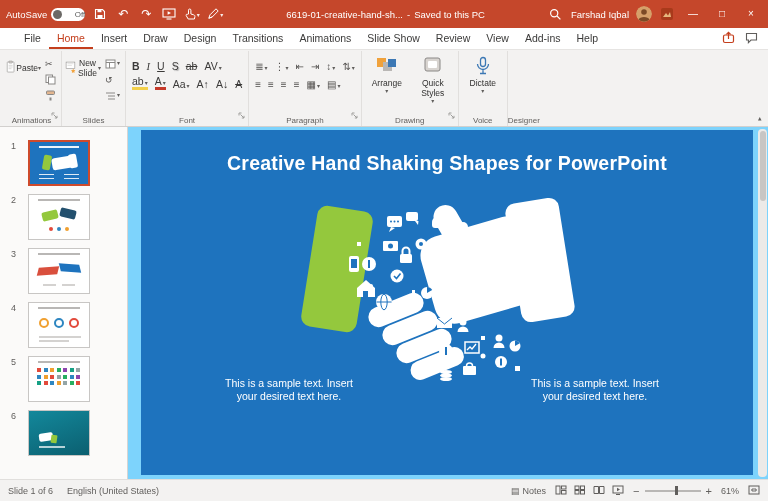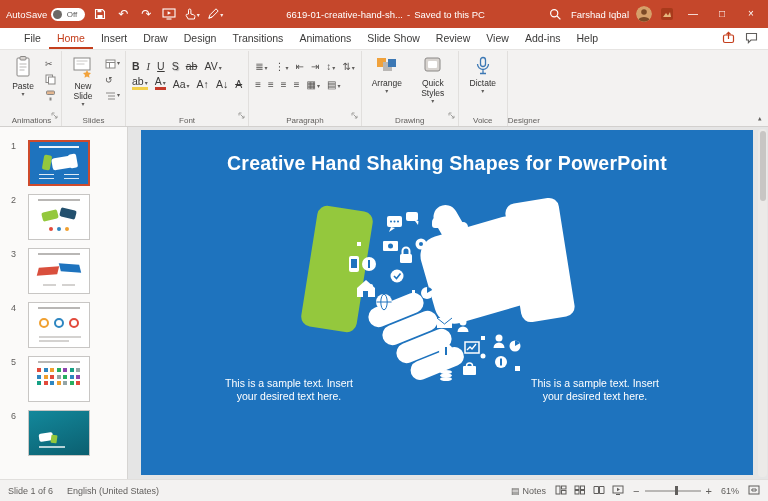--- a/index.html
+++ b/index.html
@@ -3,21 +3,21 @@
 <meta charset="utf-8">
 <style>
   *{margin:0;padding:0;box-sizing:border-box}
   html,body{width:768px;height:501px;overflow:hidden}
   body{font-family:"Liberation Sans",sans-serif;background:#fff;color:#323130}
   .app{position:relative;width:768px;height:501px;overflow:hidden}
 
   
   .titlebar{height:28px;background:#C5472B;display:flex;align-items:center;color:#fff;font-size:9.5px;padding:0 6px;gap:7px}
   .autosave{display:flex;align-items:center;gap:4px}
-  .toggle{width:34px;height:13px;background:#fff;border-radius:7px;position:relative;display:flex;align-items:center;justify-content:flex-end;padding-right:8px}
+  .toggle{width:34px;height:13px;background:#fff;border-radius:7px;position:relative;display:flex;align-items:center;justify-content:flex-end;padding-right:0}
   .knob{position:absolute;left:2px;top:2px;width:9px;height:9px;border-radius:50%;background:#6b6966}
   .as-state{color:#5a5a5a;font-size:8px}
   .tico{display:inline-flex;align-items:center;justify-content:center;min-width:16px;height:20px;gap:1px}
   .glyph{font-size:12px;line-height:20px}
   .chev-w{font-size:6px;color:#fff;opacity:.9}
   .tb-title{flex:1;text-align:center;display:flex;justify-content:center;gap:4px;white-space:nowrap;overflow:hidden;font-size:9.5px}
   .tb-user{white-space:nowrap}
   .avatar{width:16px;height:16px;border-radius:50%;overflow:hidden;display:inline-flex}
   .winbtn{width:22px;text-align:center;font-size:10px;line-height:28px}
 
@@ -25,21 +25,21 @@
   .tabrow{height:22px;background:#fff;display:flex;align-items:stretch;padding-left:16px;border-bottom:1px solid #e6e4e2}
   .tab{padding:0 8px;font-size:10.5px;line-height:21px;color:#3b3a39;white-space:nowrap}
   .tab.active{color:#C43E1C;box-shadow:inset 0 -2px 0 #C43E1C}
   .tabrow-right{margin-left:auto;display:flex;align-items:center;gap:10px;padding-right:10px}
 
   
   .ribbon{height:77px;background:#f3f2f1;border-bottom:1px solid #d2d0ce;display:flex;padding:1px 2px 0 2px;position:relative}
   .rgroup{position:relative;border-right:1px solid #e1dfdd;padding:2px 3px 13px 3px;display:flex;align-items:flex-start;gap:2px}
   .rlabel{position:absolute;bottom:1px;left:0;right:0;text-align:center;font-size:8px;color:#605e5c;white-space:nowrap}
   .launcher{position:absolute;bottom:2px;right:2px;opacity:.8}
-  .bigbtn{display:flex;flex-direction:column;align-items:center;width:36px;font-size:8.5px;color:#323130;padding-top:2px;line-height:10px;text-align:center}
+  .bigbtn{display:flex;flex-direction:row;align-items:center;width:36px;font-size:8.5px;color:#323130;padding-top:2px;line-height:10px;text-align:center}
   .bigbtn svg{margin-bottom:2px}
   .medbtn{display:flex;flex-direction:column;align-items:center;width:44px;font-size:8.5px;color:#323130;padding-top:3px;line-height:10px;text-align:center}
   .medbtn svg{margin-bottom:2px}
   .chv{font-size:6px;color:#605e5c;line-height:7px}
   .scol{display:flex;flex-direction:column;gap:1px;padding-top:3px}
   .sbtn{height:15px;display:flex;align-items:center;gap:1px;font-size:9px;color:#514f4d;padding:0 2px}
   .fgrid{display:flex;flex-direction:column;gap:4px;padding-top:5px}
   .frow{display:flex;align-items:center;gap:7px;font-size:10.5px;color:#3b3a39;padding:0 3px}
   .fbtn{display:inline-flex;align-items:flex-end;gap:1px;height:14px}
   .gB{font-weight:bold}
@@ -56,21 +56,21 @@
   .main{height:352px;display:flex}
   .thumbs{width:128px;background:#fbfaf9;border-right:1px solid #d6d4d2;position:relative;padding-top:13px}
   .trow{position:relative;height:46px;margin-bottom:8px}
   .tnum{position:absolute;left:11px;top:1px;font-size:9px;color:#605e5c}
   .thumb{position:absolute;left:28px;top:0;width:62px;height:46px;background:#fff;border:1px solid #c8c6c4;overflow:hidden}
   .thumb.sel{border:2px solid #CE4A2C}
   .thumb i{position:absolute;display:block}
   .tt{position:absolute;top:4px;left:9px;right:9px;height:2px;background:#b9b7b5}
   .t1{background:#1E73BE}
   .t1 .tt{background:rgba(255,255,255,.92)}
-  .editor{flex:1;background:#e5e5e5;position:relative}
+  .editor{flex:1;background:#7dd3fc;position:relative}
   .slide{position:absolute;left:13px;top:3px;width:612px;height:345px;background:#1E73BE;overflow:hidden}
   .slide-title{position:absolute;top:22px;left:20px;right:20px;text-align:center;color:#fff;font-size:19.5px;font-weight:600;letter-spacing:.2px}
   .hs{position:absolute;inset:0;width:100%;height:100%}
   .caption{position:absolute;top:247px;width:128px;color:#fff;font-size:10.5px;line-height:13px;text-align:center}
   .cap-left{left:84px}
   .cap-right{left:390px}
   .vscroll{position:absolute;right:1px;top:2px;bottom:2px;width:9px;background:#eceae8;border-radius:4px}
   .vthumb{position:absolute;left:1.5px;top:2px;width:6px;height:70px;background:#c8c6c4;border-radius:3px}
 
   

